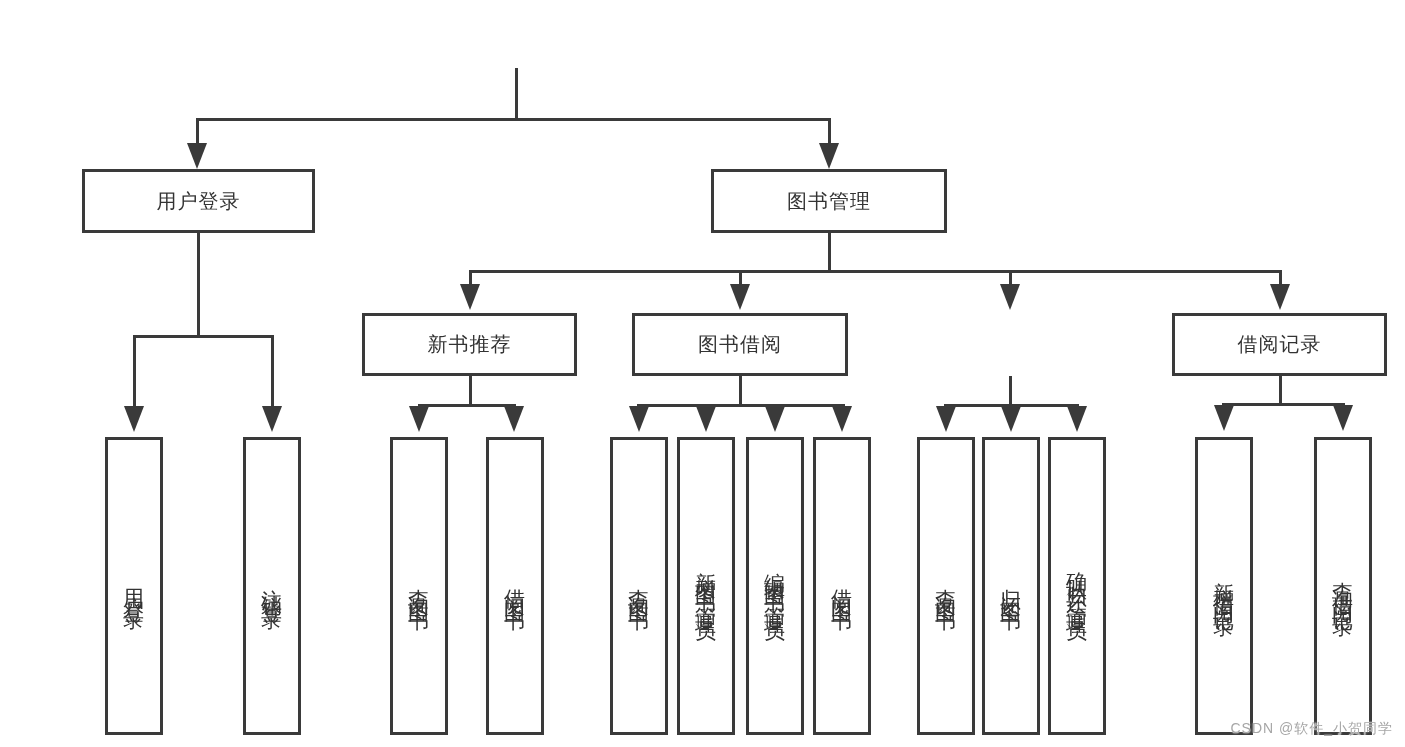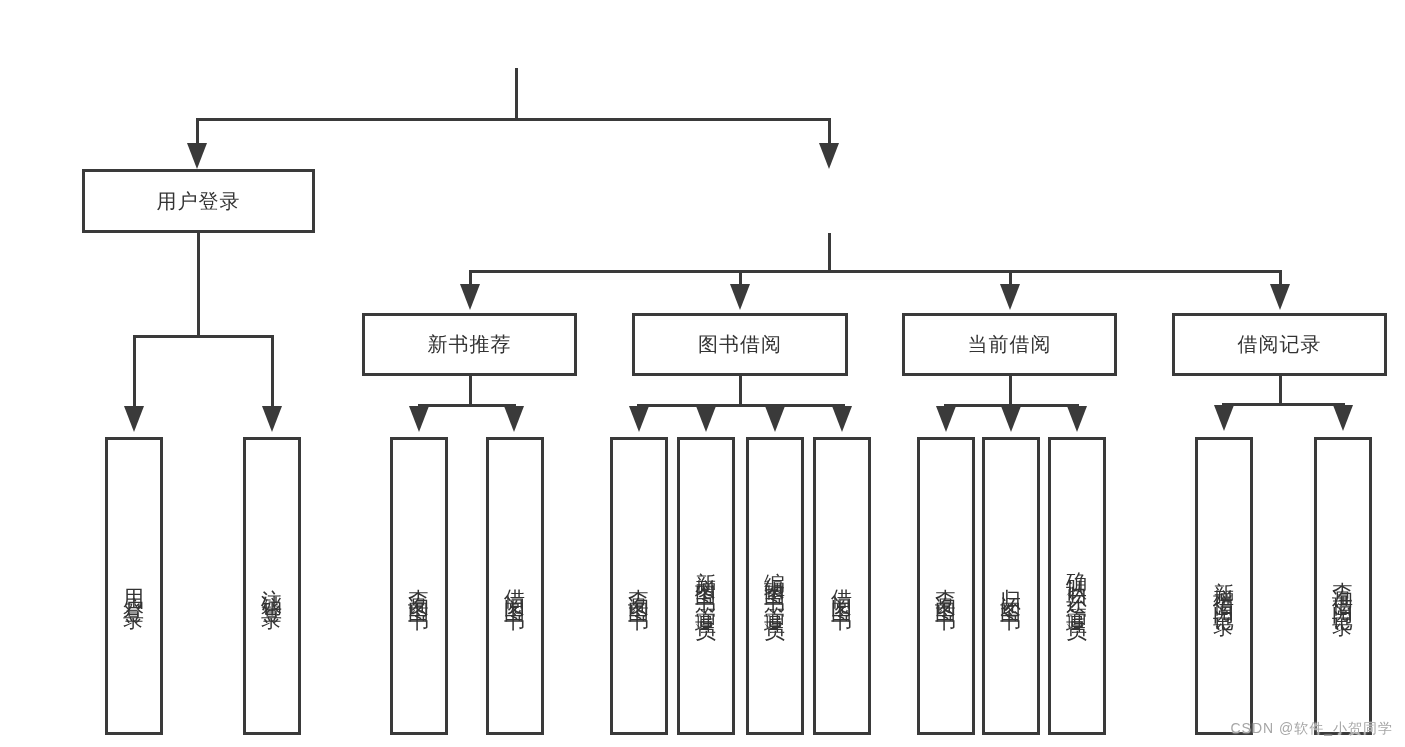--- a/index.html
+++ b/index.html
@@ -88,20 +88,23 @@
 
   <div class="line vline" style="left:515px; top:68px; height:53px;"></div>
   <div class="line hline" style="left:196px; top:118px; width:635px;"></div>
   <div class="line vline" style="left:196px; top:118px; height:27px;"></div>
   <div class="arrowhead" style="left:187px; top:143px;"></div>
   <div class="line vline" style="left:828px; top:118px; height:27px;"></div>
   <div class="arrowhead" style="left:819px; top:143px;"></div>
 
   <div class="node" style="left:82px; top:169px; width:233px; height:64px;">
     <span class="lbl">用户登录</span>
+  </div>
+  <div class="node" style="left:711px; top:169px; width:236px; height:64px;">
+    <span class="lbl">图书管理</span>
   </div>
 
   <div class="line vline" style="left:197px; top:233px; height:104px;"></div>
   <div class="line hline" style="left:133px; top:335px; width:141px;"></div>
   <div class="line vline" style="left:133px; top:335px; height:73px;"></div>
   <div class="arrowhead" style="left:124px; top:406px;"></div>
   <div class="line vline" style="left:271px; top:335px; height:73px;"></div>
   <div class="arrowhead" style="left:262px; top:406px;"></div>
 
   <div class="line vline" style="left:828px; top:233px; height:40px;"></div>
@@ -114,23 +117,20 @@
   <div class="arrowhead" style="left:1000px; top:284px;"></div>
   <div class="line vline" style="left:1279px; top:270px; height:15px;"></div>
   <div class="arrowhead" style="left:1270px; top:284px;"></div>
 
   <div class="node" style="left:632px; top:313px; width:216px; height:63px;">
     <span class="lbl">图书借阅</span>
   </div>
   <div class="node" style="left:362px; top:313px; width:215px; height:63px;">
     <span class="lbl">新书推荐</span>
   </div>
-  <div class="node" style="left:902px; top:313px; width:215px; height:63px;">
-    <span class="lbl">当前借阅</span>
-  </div>
   <div class="node" style="left:1172px; top:313px; width:215px; height:63px;">
     <span class="lbl">借阅记录</span>
   </div>
 
   <div class="line vline" style="left:469px; top:376px; height:31px;"></div>
   <div class="line hline" style="left:418px; top:404px; width:98px;"></div>
   <div class="arrowhead" style="left:409px; top:406px;"></div>
   <div class="arrowhead" style="left:504px; top:406px;"></div>
 
   <div class="line vline" style="left:739px; top:376px; height:31px;"></div>

